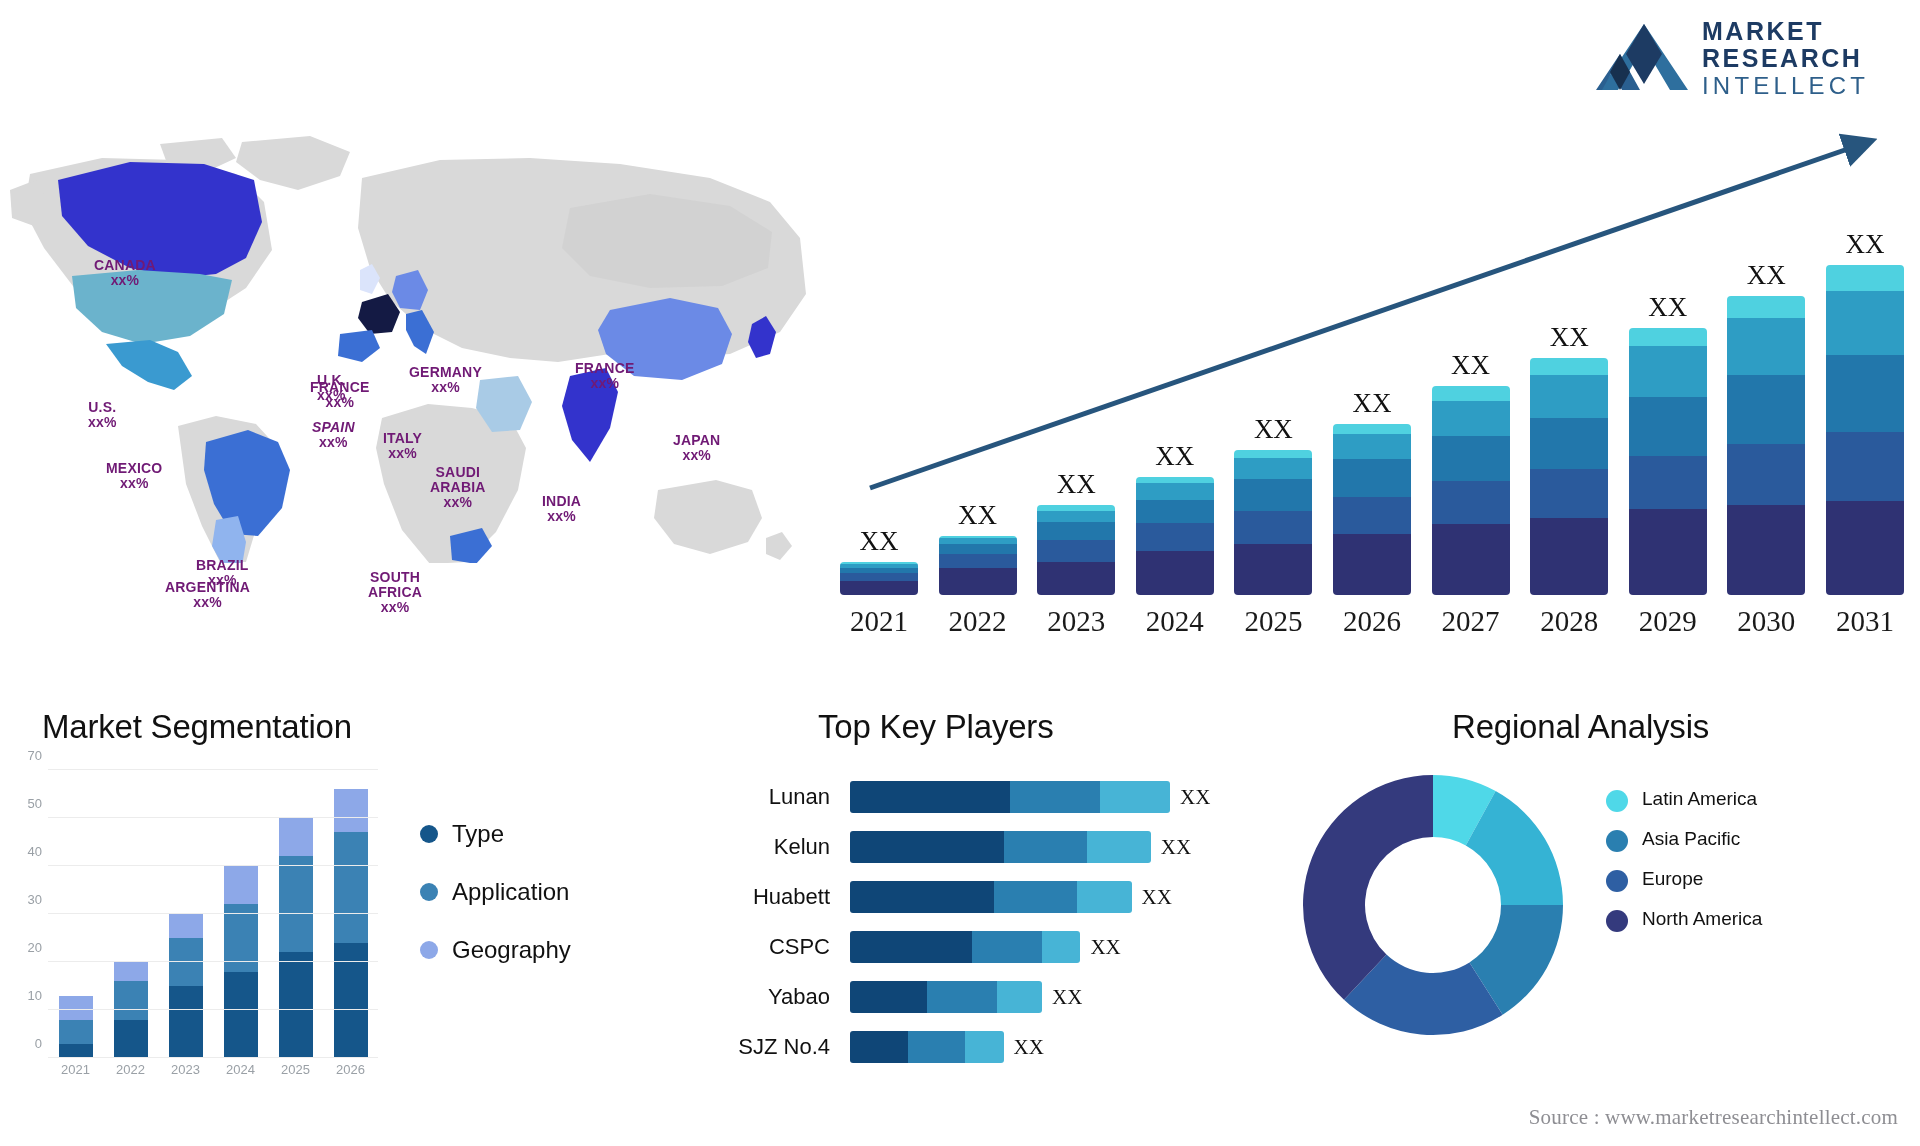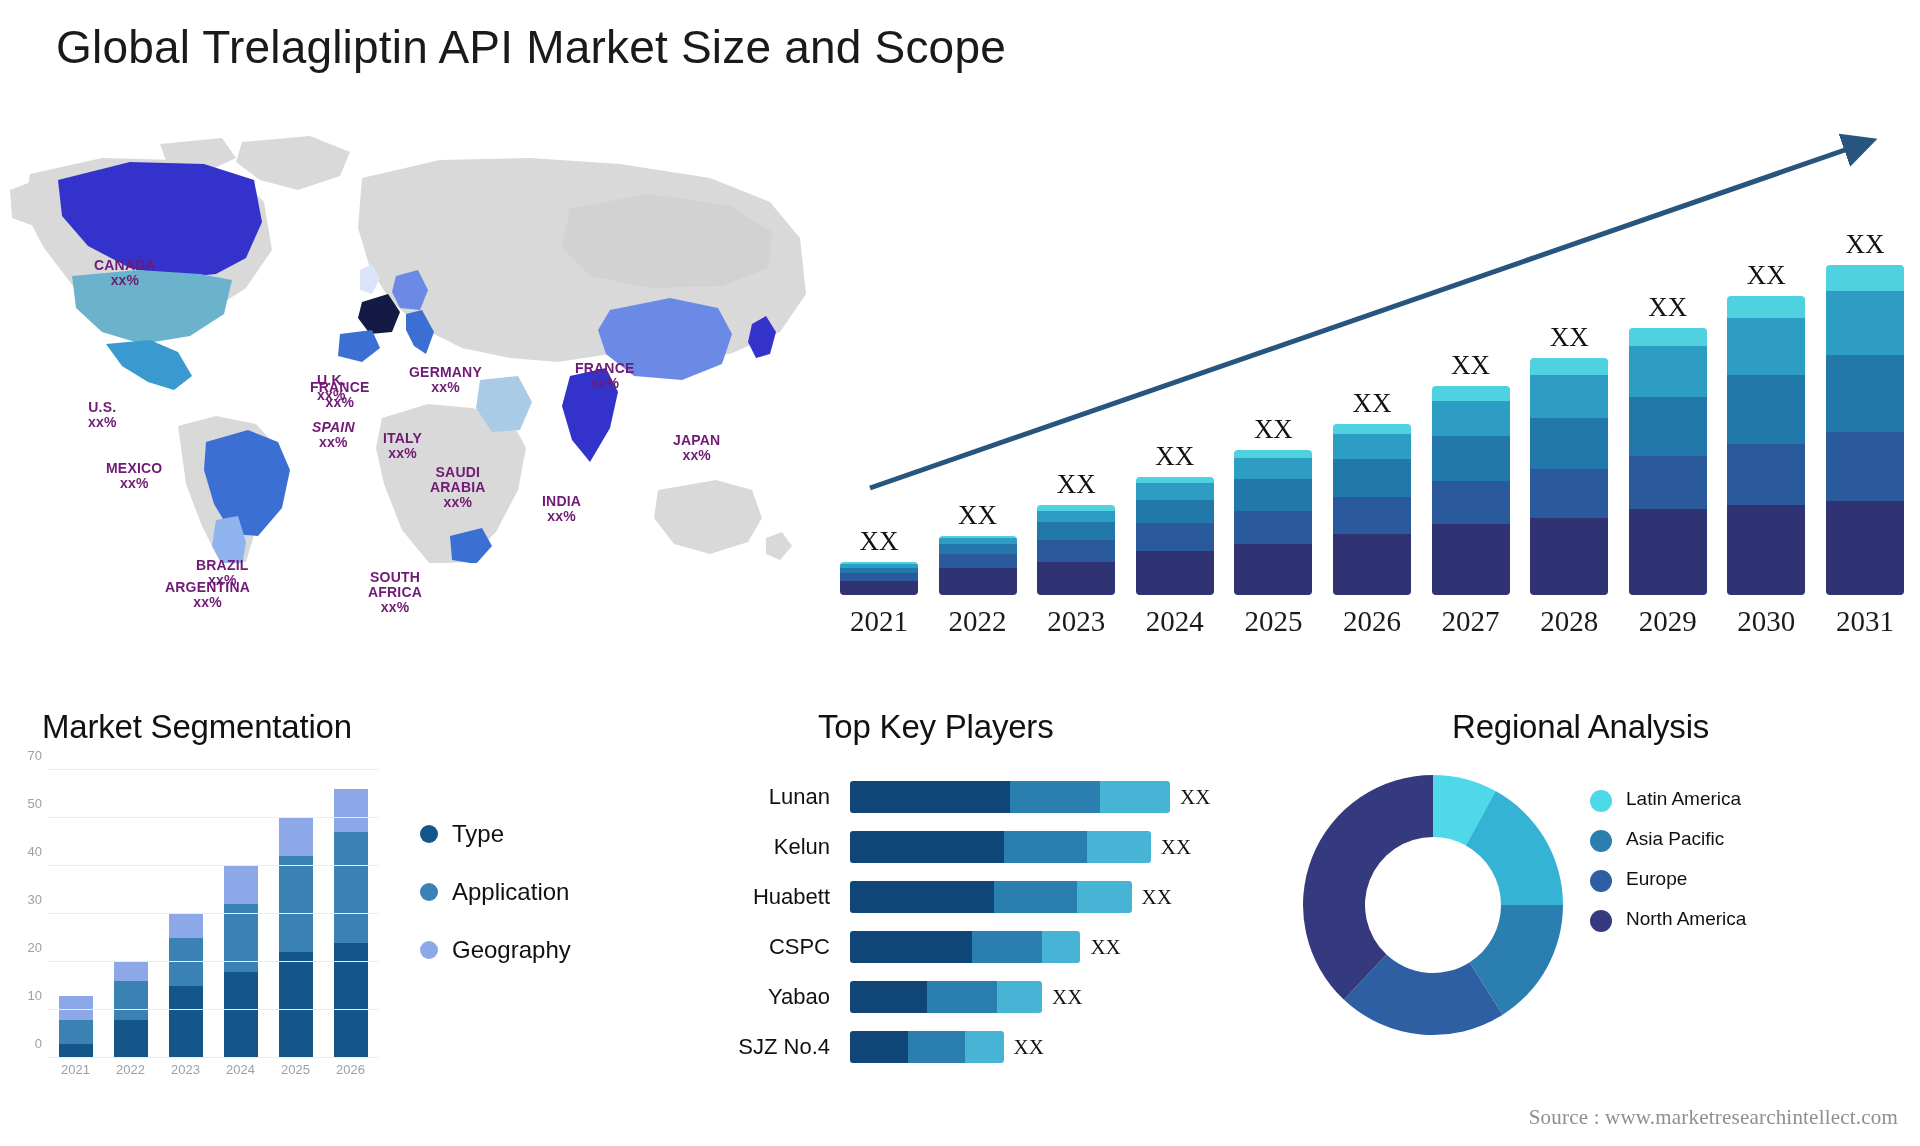--- a/index.html
+++ b/index.html
@@ -106,38 +106,50 @@
     font-size: 22px; color: #111;
   }
   .player-bar { height: 32px; display: flex; border-radius: 3px; overflow: hidden; }
   .player-seg { height: 100%; }
   .player-value { font-size: 21px; color: #111; margin-left: 10px; font-family: "Liberation Serif", serif; }
 
   
   #regional { position: absolute; left: 1290px; top: 762px; width: 620px; height: 360px; }
   #donut-wrap { position: absolute; left: 0; top: 0; width: 286px; height: 286px; }
   #donut-wrap svg { display: block; }
-  #region-legend { position: absolute; left: 300px; top: 26px; width: 300px; }
+  #region-legend { position: absolute; left: 316px; top: 26px; width: 300px; }
   .region-row { display: flex; align-items: flex-start; margin-bottom: 16px; }
   .region-dot { width: 22px; height: 22px; border-radius: 50%; margin-right: 14px; flex: none; margin-top: 2px; }
   .region-label { font-size: 19px; color: #111; line-height: 22px; }
 
   
   #source {
     position: absolute; right: 22px; bottom: 16px;
     font-size: 21px; color: #8e8e93;
     font-family: "Liberation Serif", serif; letter-spacing: 0.2px;
   }
 </style>
 </head>
 <body>
 
 <div id="header">
-  <div id="page-title">Global Trelagliptin API Market Size and Scope</div>
-
+
+  <div id="brand-logo">
+    <svg id="brand-mark" viewBox="0 0 96 72">
+      <polygon points="48,4 92,70 74,70 48,26 22,70 4,70" fill="#2e6f9e"></polygon>
+      <polygon points="48,4 66,34 48,64 30,34" fill="#1d3b63"></polygon>
+      <polygon points="24,34 44,70 26,70 16,52 6,70 0,70" fill="#2a5f90"></polygon>
+      <polygon points="24,34 34,52 24,70 14,52" fill="#17304f"></polygon>
+    </svg>
+    <div id="brand-text">
+      <div class="brand-line1">MARKET</div>
+      <div class="brand-line2">RESEARCH</div>
+      <div class="brand-line3">INTELLECT</div>
+    </div>
+  </div>
 </div>
 
 <div id="world-map">
   <svg viewBox="0 0 830 445">
     <g fill="#d9d9d9">
 
       <path d="M232,24 L300,18 L340,34 L330,58 L288,72 L250,62 L226,44 Z"></path>
       <path d="M150,26 L212,20 L226,40 L196,54 L158,48 Z"></path>
 
       <path d="M352,60 L430,42 L520,40 L610,46 L700,60 L760,84 L790,120 L796,176 L770,214 L720,236 L660,240 L600,236 L548,244 L500,240 L452,230 L412,210 L380,182 L360,150 L348,110 Z"></path>

